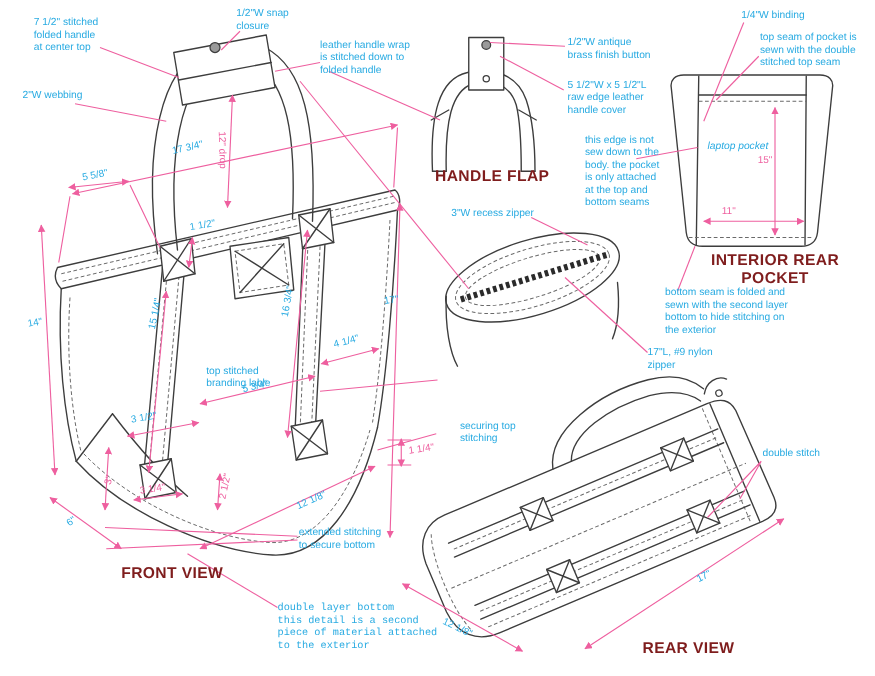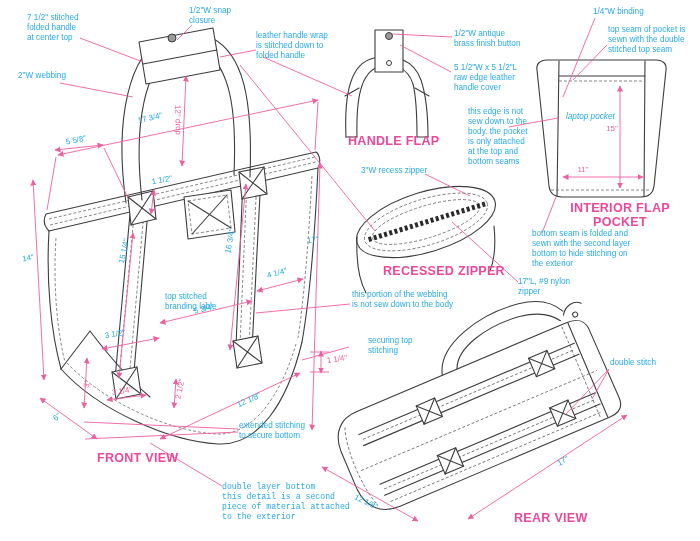--- a/index.html
+++ b/index.html
@@ -5,21 +5,21 @@
   html,body{margin:0;padding:0;background:#fff;}
   .canvas{position:relative;width:700px;height:541px;background:#ffffff;
           font-family:"Liberation Sans",sans-serif;overflow:hidden;}
   svg.art{position:absolute;left:0;top:0;}
   .ann{position:absolute;color:#29ABE2;font-size:8.2px;line-height:1.22;
        white-space:pre-line;}
   .dim{position:absolute;font-size:8px;white-space:nowrap;transform-origin:center;}
   .dim.c{color:#29ABE2;}
   .dim.p{color:#EE5F9F;}
   .dim.bg{background:#fff;padding:0 1px;}
-  .vtitle{position:absolute;color:#ec4899;font-weight:bold;font-size:12.5px;
+  .vtitle{position:absolute;color:#7f1d1d;font-weight:bold;font-size:12.5px;
           letter-spacing:.3px;white-space:pre-line;}
   .vtitle.center{text-align:center;}
   .main-title{position:absolute;color:#3a3a3a;font-weight:bold;font-size:19px;
           letter-spacing:.5px;}
   .ink{stroke:#3d3d3d;fill:none;stroke-width:1.1;stroke-linecap:round;stroke-linejoin:round;}
   .inkf{stroke:#3d3d3d;fill:#ffffff;stroke-width:1.1;stroke-linejoin:round;}
   .st{stroke:#6a6a6a;fill:none;stroke-width:.8;stroke-dasharray:3 2;}
   .pk{stroke:#EE5F9F;fill:none;stroke-width:.9;}
   .pkd{stroke:#EE5F9F;fill:none;stroke-width:.9;
        marker-start:url(#ap);marker-end:url(#ap);}
@@ -213,22 +213,20 @@
 sewn with the double
 stitched top seam</div>
   <div class="ann" style="left:566px;top:112px;font-style:italic;">laptop pocket</div>
   <div class="ann" style="left:361px;top:166px;">3"W recess zipper</div>
   <div class="ann" style="left:532px;top:229px;">bottom seam is folded and
 sewn with the second layer
 bottom to hide stitching on
 the exterior</div>
   <div class="ann" style="left:518px;top:277px;">17"L, #9 nylon
 zipper</div>
-  <div class="ann" style="left:352px;top:290px;">this portion of the webbing
-is not sew down to the body</div>
   <div class="ann" style="left:368px;top:336px;">securing top
 stitching</div>
   <div class="ann" style="left:165px;top:255px;margin-top:37px;">top stitched
 branding lable</div>
   <div class="ann" style="left:239px;top:421px;">extended stitching
 to secure bottom</div>
   <div class="ann" style="left:222px;top:482px;font-family:Liberation Mono, monospace;">double layer bottom
 this detail is a second
 piece of material attached
 to the exterior</div>
@@ -251,18 +249,17 @@
   <div class="dim c" style="left:57px;top:417px;transform:translate(-50%,-50%) rotate(-37deg);">6"</div>
   <div class="dim c" style="left:249px;top:400px;transform:translate(-50%,-50%) rotate(-24deg);">12 1/8"</div>
   <div class="dim p" style="left:337px;top:359px;transform:translate(-50%,-50%) rotate(-8deg);">1 1/4"</div>
   <div class="dim p bg" style="left:612px;top:128px;transform:translate(-50%,-50%);">15"</div>
   <div class="dim p bg" style="left:583px;top:169px;transform:translate(-50%,-50%);">11"</div>
   <div class="dim c" style="left:563px;top:461px;transform:translate(-50%,-50%) rotate(-27deg);">17"</div>
   <div class="dim c" style="left:366px;top:502px;transform:translate(-50%,-50%) rotate(26deg);">12 1/8"</div>
 
   <div class="vtitle" style="left:97px;top:451px;">FRONT VIEW</div>
   <div class="vtitle" style="left:348px;top:134px;">HANDLE FLAP</div>
-  <div class="vtitle" style="left:383px;top:264px;">RECESSED ZIPPER</div>
-  <div class="vtitle center" style="left:565px;top:201px;width:110px;">INTERIOR FLAP
+  <div class="vtitle center" style="left:565px;top:201px;width:110px;">INTERIOR REAR
 POCKET</div>
   <div class="vtitle" style="left:514px;top:511px;">REAR VIEW</div>
 
 </div>
 
 </body></html>

